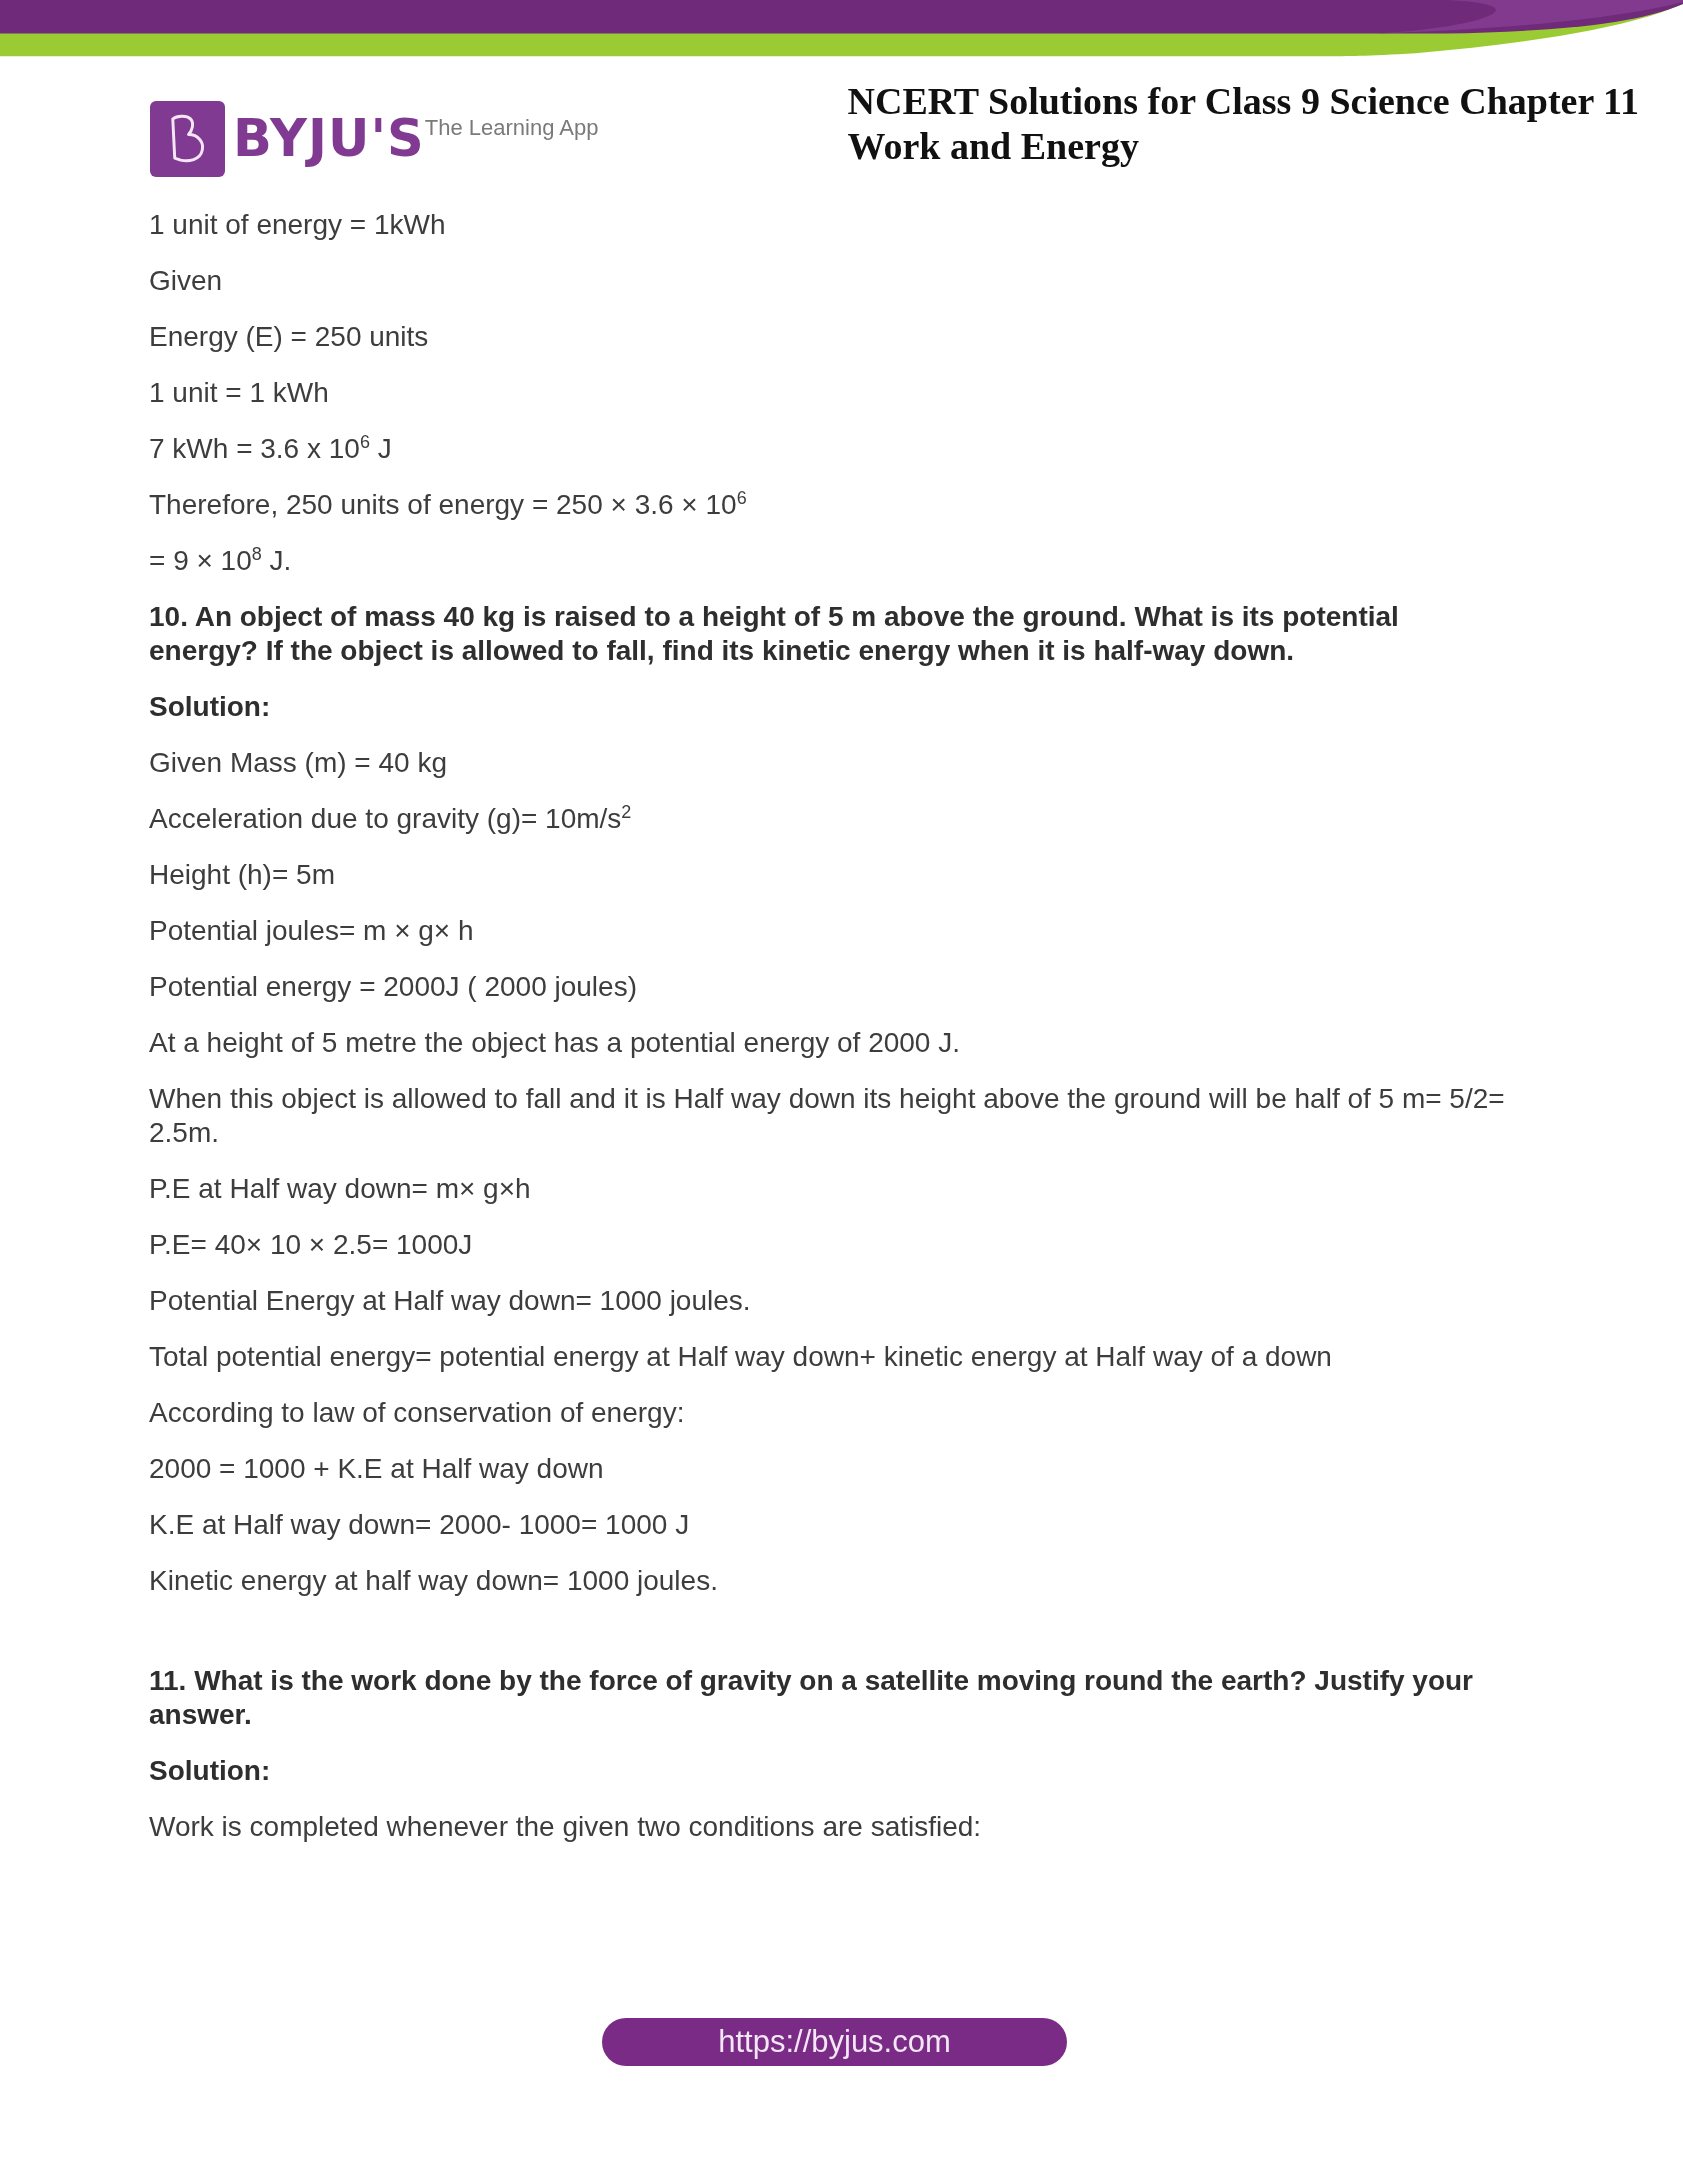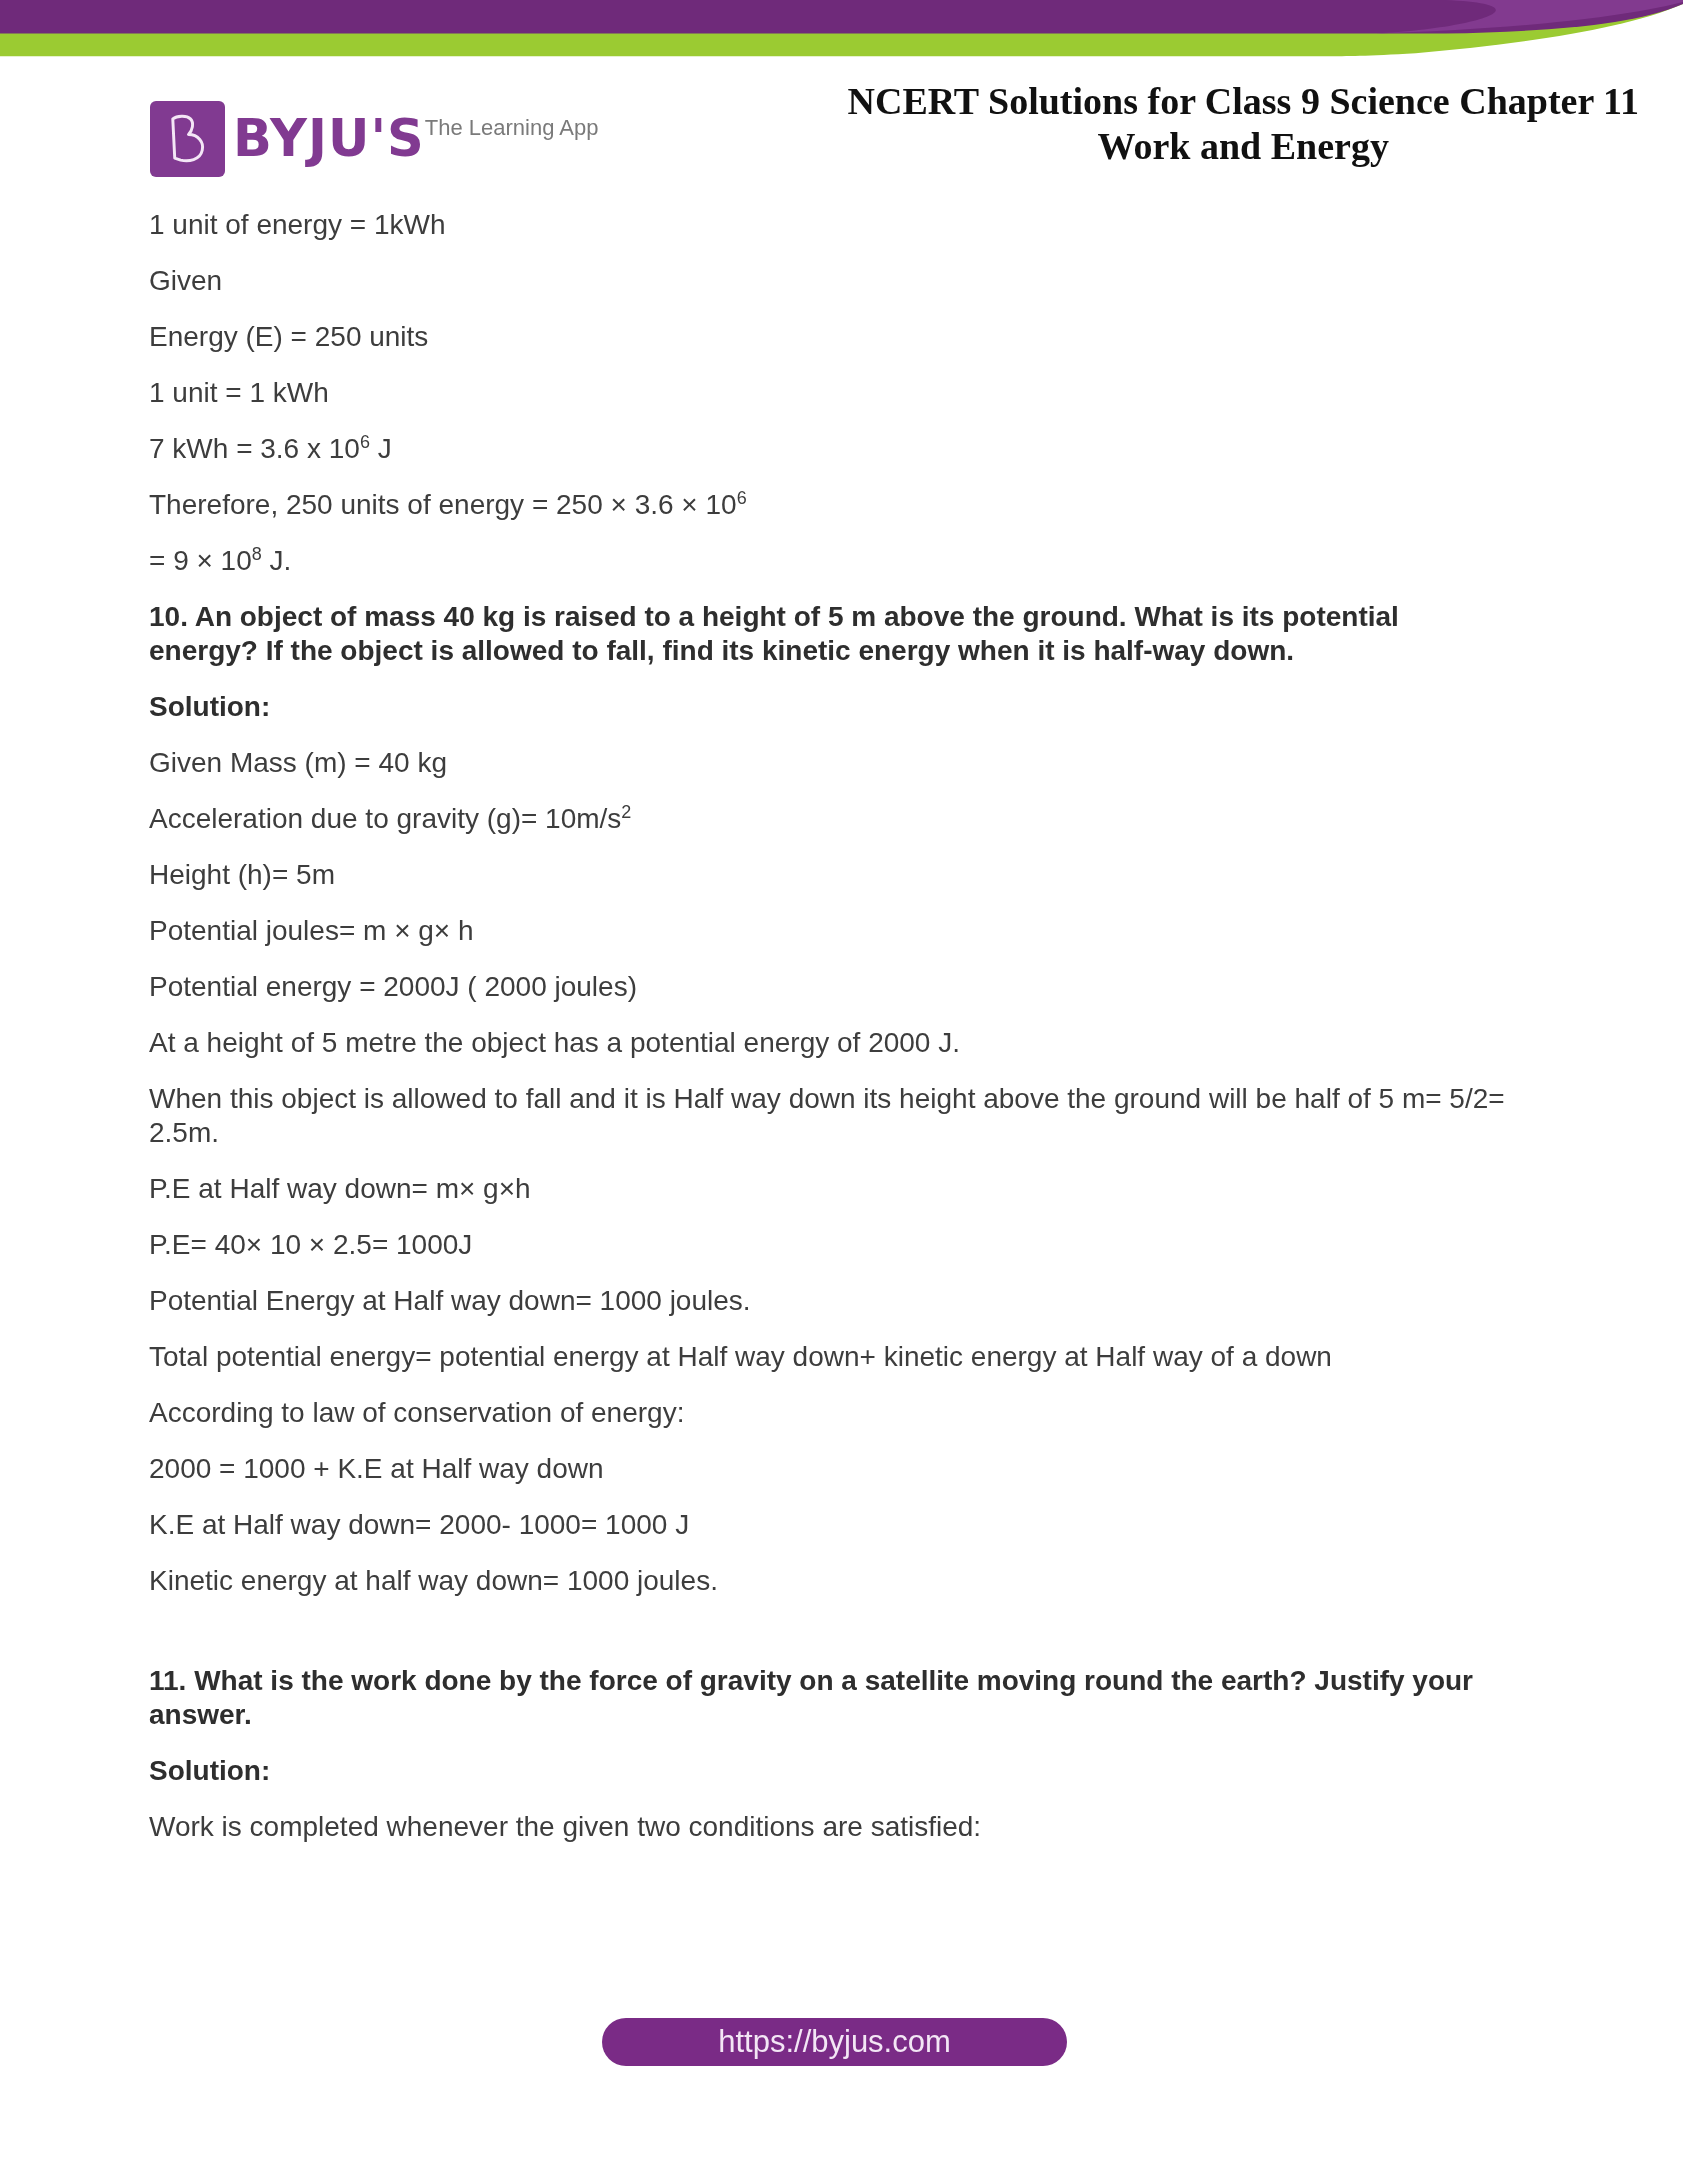--- a/index.html
+++ b/index.html
@@ -52,21 +52,21 @@
     .logo-tagline {
       font-family: "Liberation Sans", sans-serif;
       font-size: 22px;
       line-height: 24px;
       color: #7a7a7a;
       margin-top: 2px;
     }
     .doc-title {
       position: absolute;
       right: 44px; top: 79px;
-      text-align: center;
+      text-align: left;
       font-family: "Liberation Serif", serif;
       font-weight: bold;
       font-size: 38px;
       line-height: 45px;
       color: #111111;
     }
     .content {
       position: absolute;
       left: 149px; top: 208px;
       width: 1356px;

